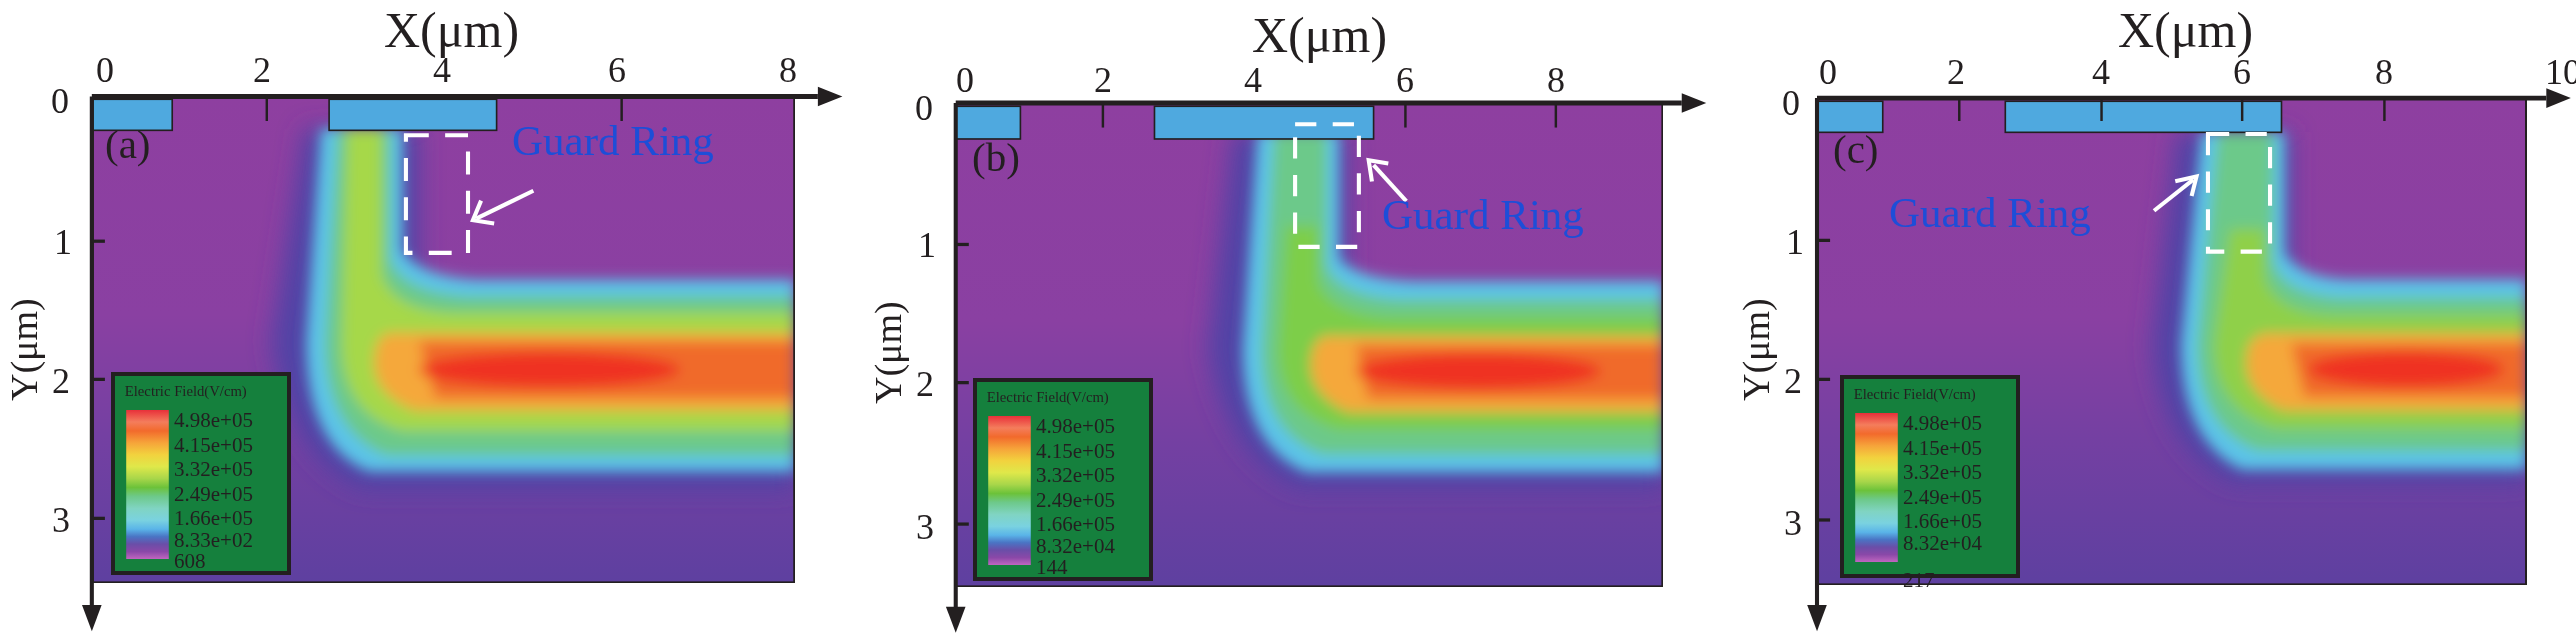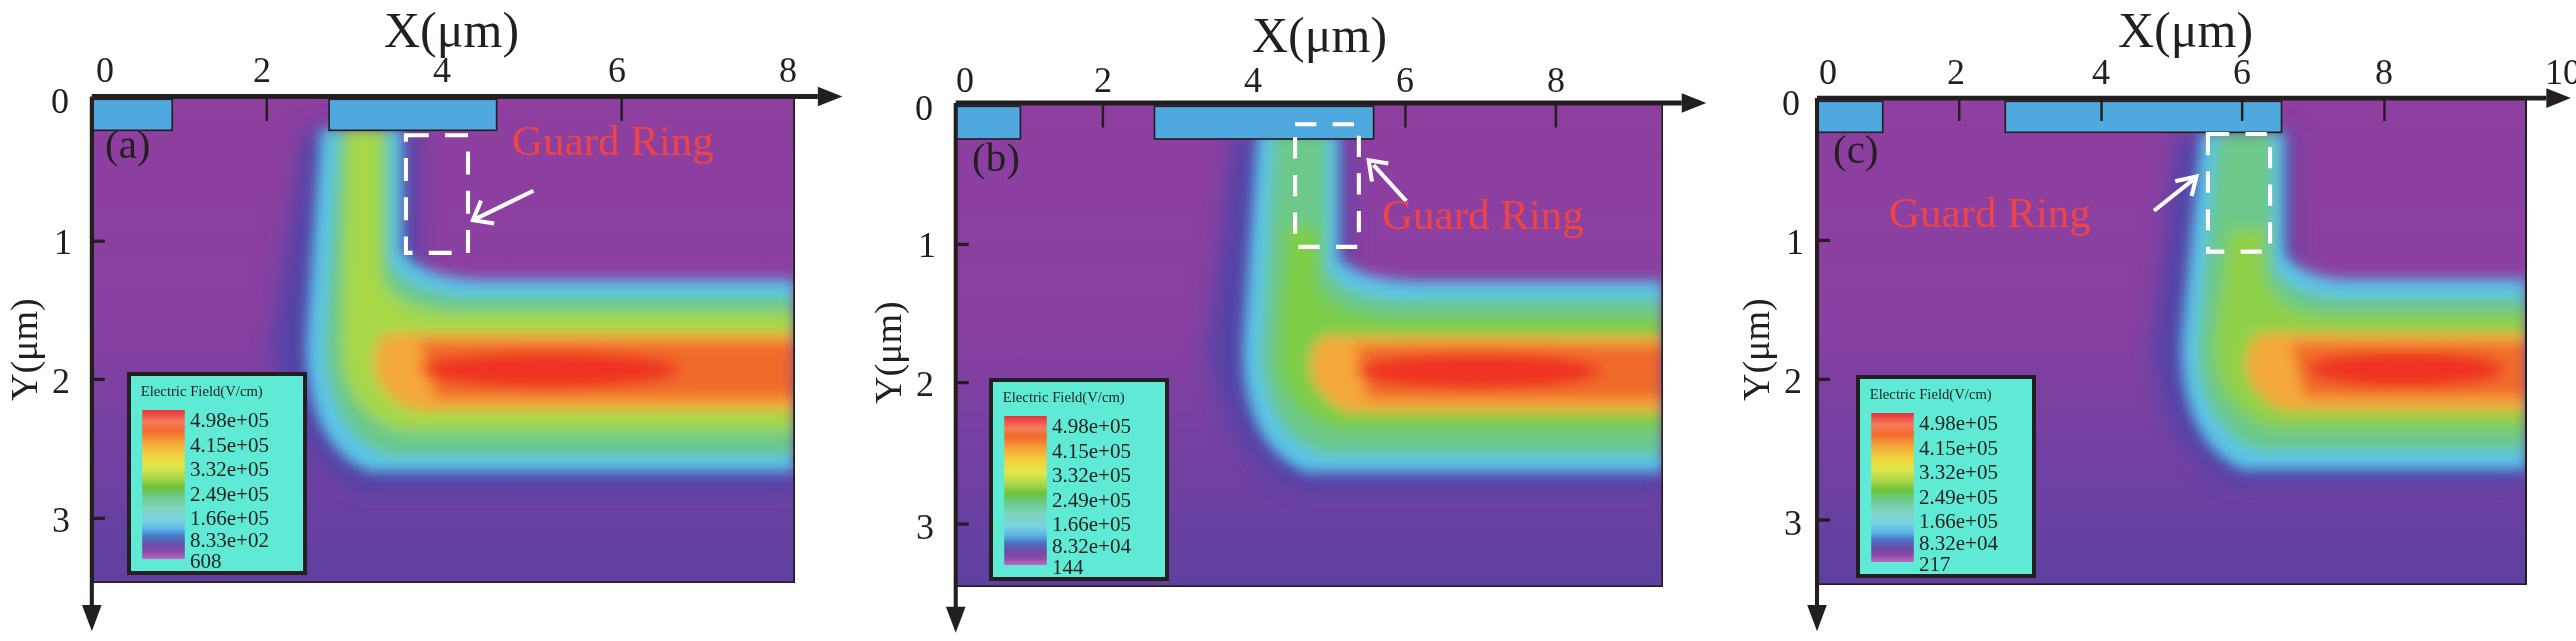--- a/index.html
+++ b/index.html
@@ -5,22 +5,22 @@
   html,body{margin:0;padding:0;background:#ffffff;}
   body{width:2576px;height:641px;position:relative;overflow:hidden;font-family:"Liberation Serif","DejaVu Serif",serif;color:#231f20;}
   .panel{position:absolute;top:0;height:641px;}
   .plot{position:absolute;overflow:hidden;}
   .plot svg{position:absolute;left:0;top:0;}
   .axis-title{position:absolute;font-size:50px;line-height:1;white-space:nowrap;}
   .ytitle{position:absolute;font-size:38px;line-height:1;white-space:nowrap;transform:rotate(-90deg);transform-origin:left top;font-weight:normal;}
   .tick-x{position:absolute;font-size:36px;line-height:1;transform:translateX(-50%);}
   .tick-y{position:absolute;font-size:36px;line-height:1;transform:translateY(-50%);text-align:right;}
   .panel-label{position:absolute;font-size:41px;line-height:1;color:#231f20;}
-  .guard-label{position:absolute;font-size:43px;line-height:1;color:#ef4444;white-space:nowrap;}
-  .legend{position:absolute;background:#5eead4;border:4.1px solid #231f20;box-sizing:border-box;margin-left:16px;}
+  .guard-label{position:absolute;font-size:43px;line-height:1;color:#1d4ed8;white-space:nowrap;}
+  .legend{position:absolute;background:#15803d;border:4.1px solid #231f20;box-sizing:border-box;}
   .legend-title{position:absolute;left:9.8px;top:6.5px;font-size:14.7px;white-space:nowrap;}
   .legend-bar{position:absolute;left:11.4px;top:34px;width:43px;height:149px;}
   .legend-val{position:absolute;left:59px;font-size:21px;line-height:1;white-space:nowrap;transform:translateY(-50%);}
 </style>
 </head>
 <body>
 
 <svg width="0" height="0" style="position:absolute">
   <defs>
     <linearGradient id="cbar" x1="0" y1="0" x2="0" y2="1">
@@ -261,16 +261,16 @@
     <div class="legend-title">Electric Field(V/cm)</div>
     <svg class="legend-bar" width="43" height="149" viewBox="0 0 52 182">
         <rect width="52" height="182" fill="url(#cbar)"></rect>
       </svg>
     <div class="legend-val" style="top:44px;">4.98e+05</div>
     <div class="legend-val" style="top:69px;">4.15e+05</div>
     <div class="legend-val" style="top:93px;">3.32e+05</div>
     <div class="legend-val" style="top:118px;">2.49e+05</div>
     <div class="legend-val" style="top:142px;">1.66e+05</div>
     <div class="legend-val" style="top:164px;">8.32e+04</div>
-    <div class="legend-val" style="top:185px;">217</div>
+    <div class="legend-val" style="top:201px;">217</div>
   </div>
 </div>
 
 
 </body></html>

